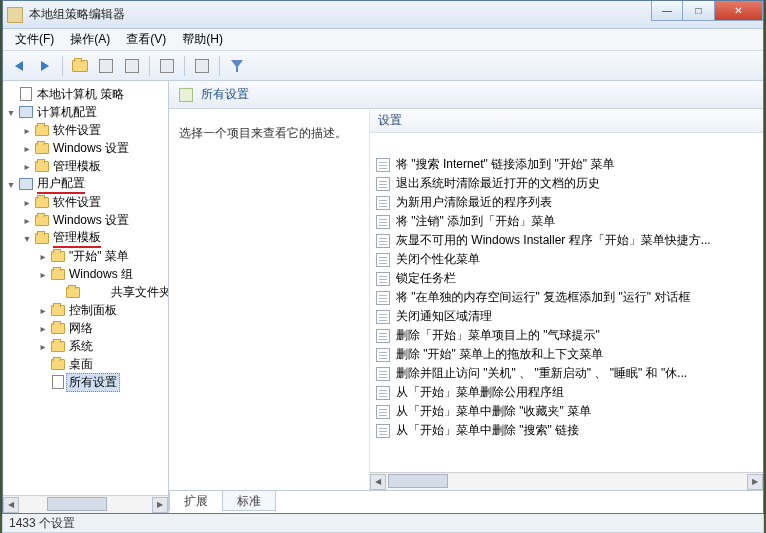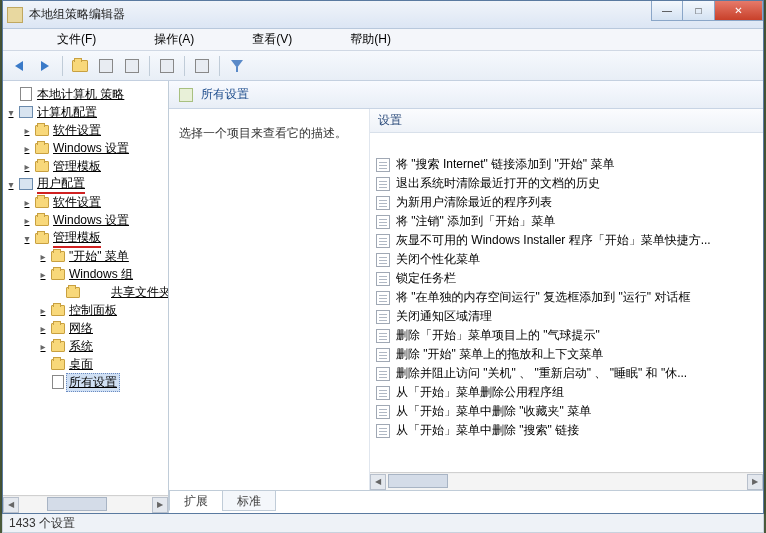--- a/index.html
+++ b/index.html
@@ -6,35 +6,35 @@
 body { background:#4a5a3a; width:766px; height:533px; overflow:hidden; }
 .window { position:absolute; left:2px; top:0; width:762px; height:514px; background:#fff; border:1px solid #5a7aa0; box-shadow:0 0 4px rgba(0,0,0,.3); }
 .titlebar { height:28px; background:linear-gradient(#f0f4fa,#dce6f4); display:flex; align-items:center; padding:0 4px; border-bottom:1px solid #b8c8dc; }
 .title-icon { width:16px; height:16px; background:#e8d8a0; border:1px solid #c0a860; margin-right:6px; }
 .title-text { flex:1; color:#222; }
 .win-btns { display:flex; position:absolute; right:0; top:0; }
 .win-btn { width:32px; height:20px; display:flex; align-items:center; justify-content:center; font-size:10px; color:#333; border:1px solid #8aa6c8; border-top:none; background:linear-gradient(#f4f8fd,#d4e2f2); }
 .win-btn + .win-btn { border-left:none; }
 .win-close { width:48px; background:linear-gradient(#e67a6a,#c8402a); color:#fff; }
 .menubar { height:22px; background:#f4f6fa; display:flex; align-items:center; padding:0 4px; border-bottom:1px solid #d0d8e4; }
-.menu-item { padding:16px 8px; cursor:default;margin-left:42px; }
+.menu-item { padding:16px 8px; cursor:default; }
 .toolbar { height:30px; background:linear-gradient(#f6f9fd,#e8eef6); border-bottom:1px solid #c4d0e0; display:flex; align-items:center; padding:0 4px; gap:2px; }
 .tb-btn { width:24px; height:24px; display:flex; align-items:center; justify-content:center; border:1px solid transparent; }
 .tb-sep { width:1px; height:20px; background:#c0ccd8; margin:0 3px; }
 .arrow-l { width:0; height:0; border-top:5px solid transparent; border-bottom:5px solid transparent; border-right:8px solid #3a7ac8; }
 .arrow-r { width:0; height:0; border-top:5px solid transparent; border-bottom:5px solid transparent; border-left:8px solid #3a7ac8; }
 .ico-folder { width:16px; height:12px; background:#f8d87a; border:1px solid #c8a040; border-radius:1px; position:relative; }
 .ico-folder:before { content:""; position:absolute; top:-3px; left:1px; width:6px; height:3px; background:#f8d87a; border:1px solid #c8a040; border-bottom:none; }
 .ico-generic { width:14px; height:14px; border:1px solid #888; background:#e8ecf2; }
 .funnel { width:12px; height:12px; position:relative; }
 .funnel:before { content:""; position:absolute; top:0; left:0; width:0; height:0; border-left:6px solid transparent; border-right:6px solid transparent; border-top:8px solid #5a8ac8; }
 .funnel:after { content:""; position:absolute; bottom:0; left:5px; width:2px; height:5px; background:#5a8ac8; }
 .body-area { position:absolute; top:80px; bottom:0; left:0; right:0; display:flex; }
 .left-pane { width:166px; border-right:1px solid #c0ccd8; display:flex; flex-direction:column; overflow:hidden; }
-.tree { flex:1; overflow:auto; padding:4px 2px;text-decoration:underline; }
+.tree { flex:1; overflow:auto; padding:4px 2px; }
 .tree-row { display:flex; align-items:center; height:18px; white-space:nowrap; cursor:default; }
 .tree-exp { width:12px; text-align:center; color:#666; font-size:10px; }
 .tree-ico { width:16px; height:14px; margin:0 3px 0 1px; display:flex; align-items:center; justify-content:center; }
 .tree-ico .ico-folder { width:14px; height:11px; }
 .ico-comp { width:14px; height:12px; background:#d8e4f0; border:1px solid #6a8aac; }
 .ico-doc { width:12px; height:14px; background:#fff; border:1px solid #888; position:relative; }
 .tree-label.sel { background:#d0e0f4; border:1px dotted #6a8ac0; padding:0 2px; margin-left:-3px; }
 .underline-red { border-bottom:2px solid #d02020; }
 .box-red { border:2px solid #d02020; padding:1px 2px; }
 .hscroll { height:18px; background:#f0f0f0; border-top:1px solid #d0d0d0; display:flex; align-items:center; }

